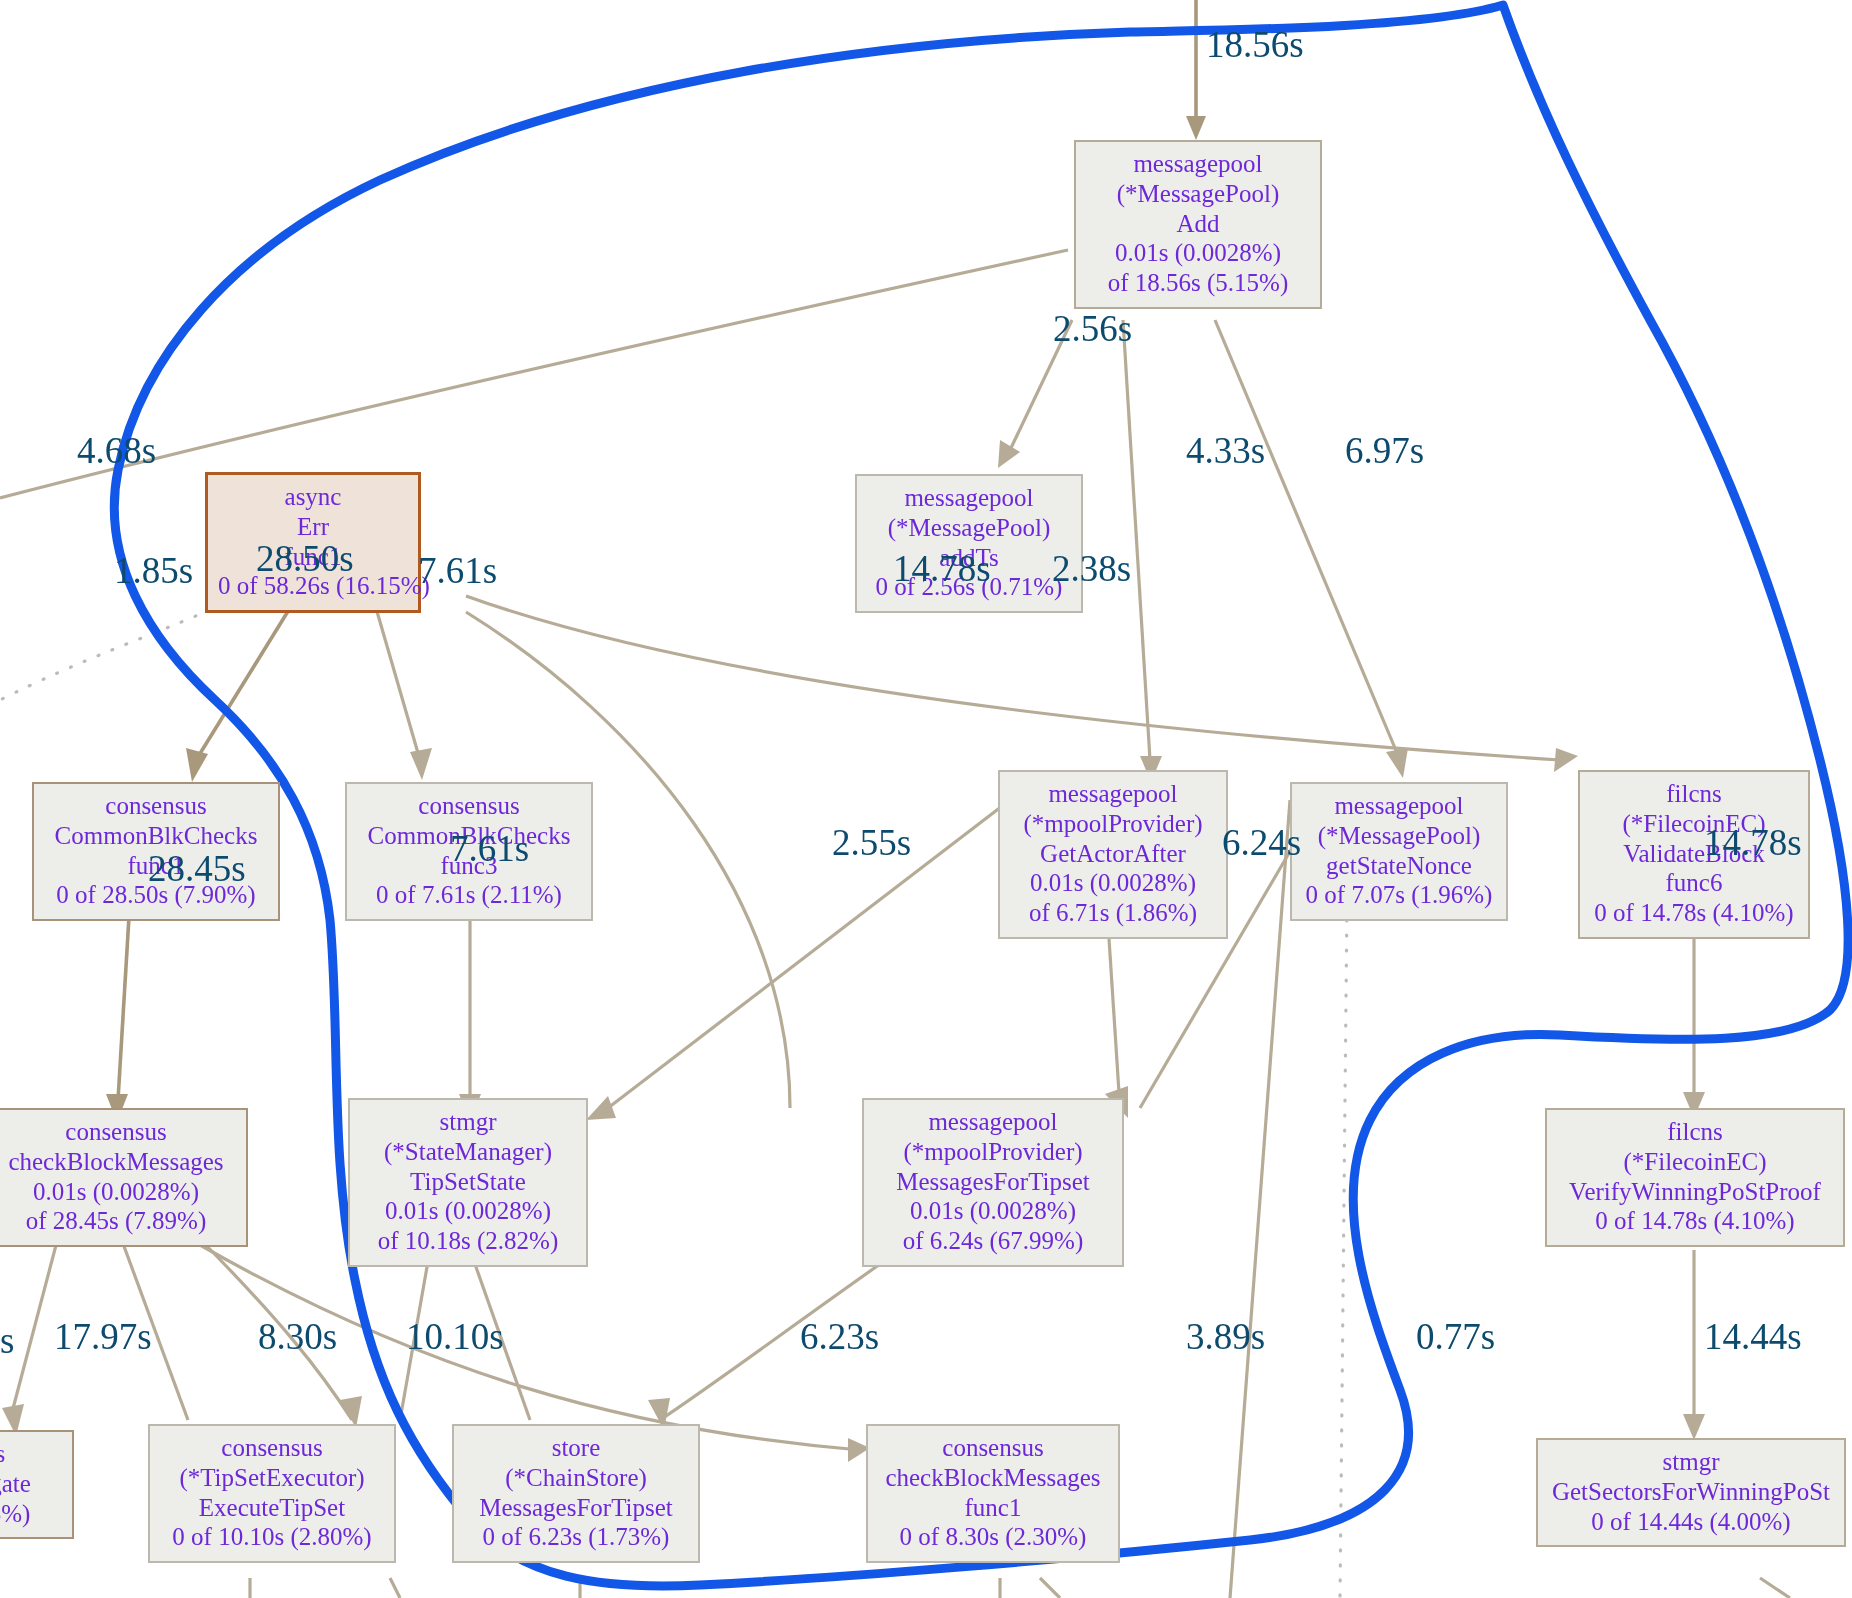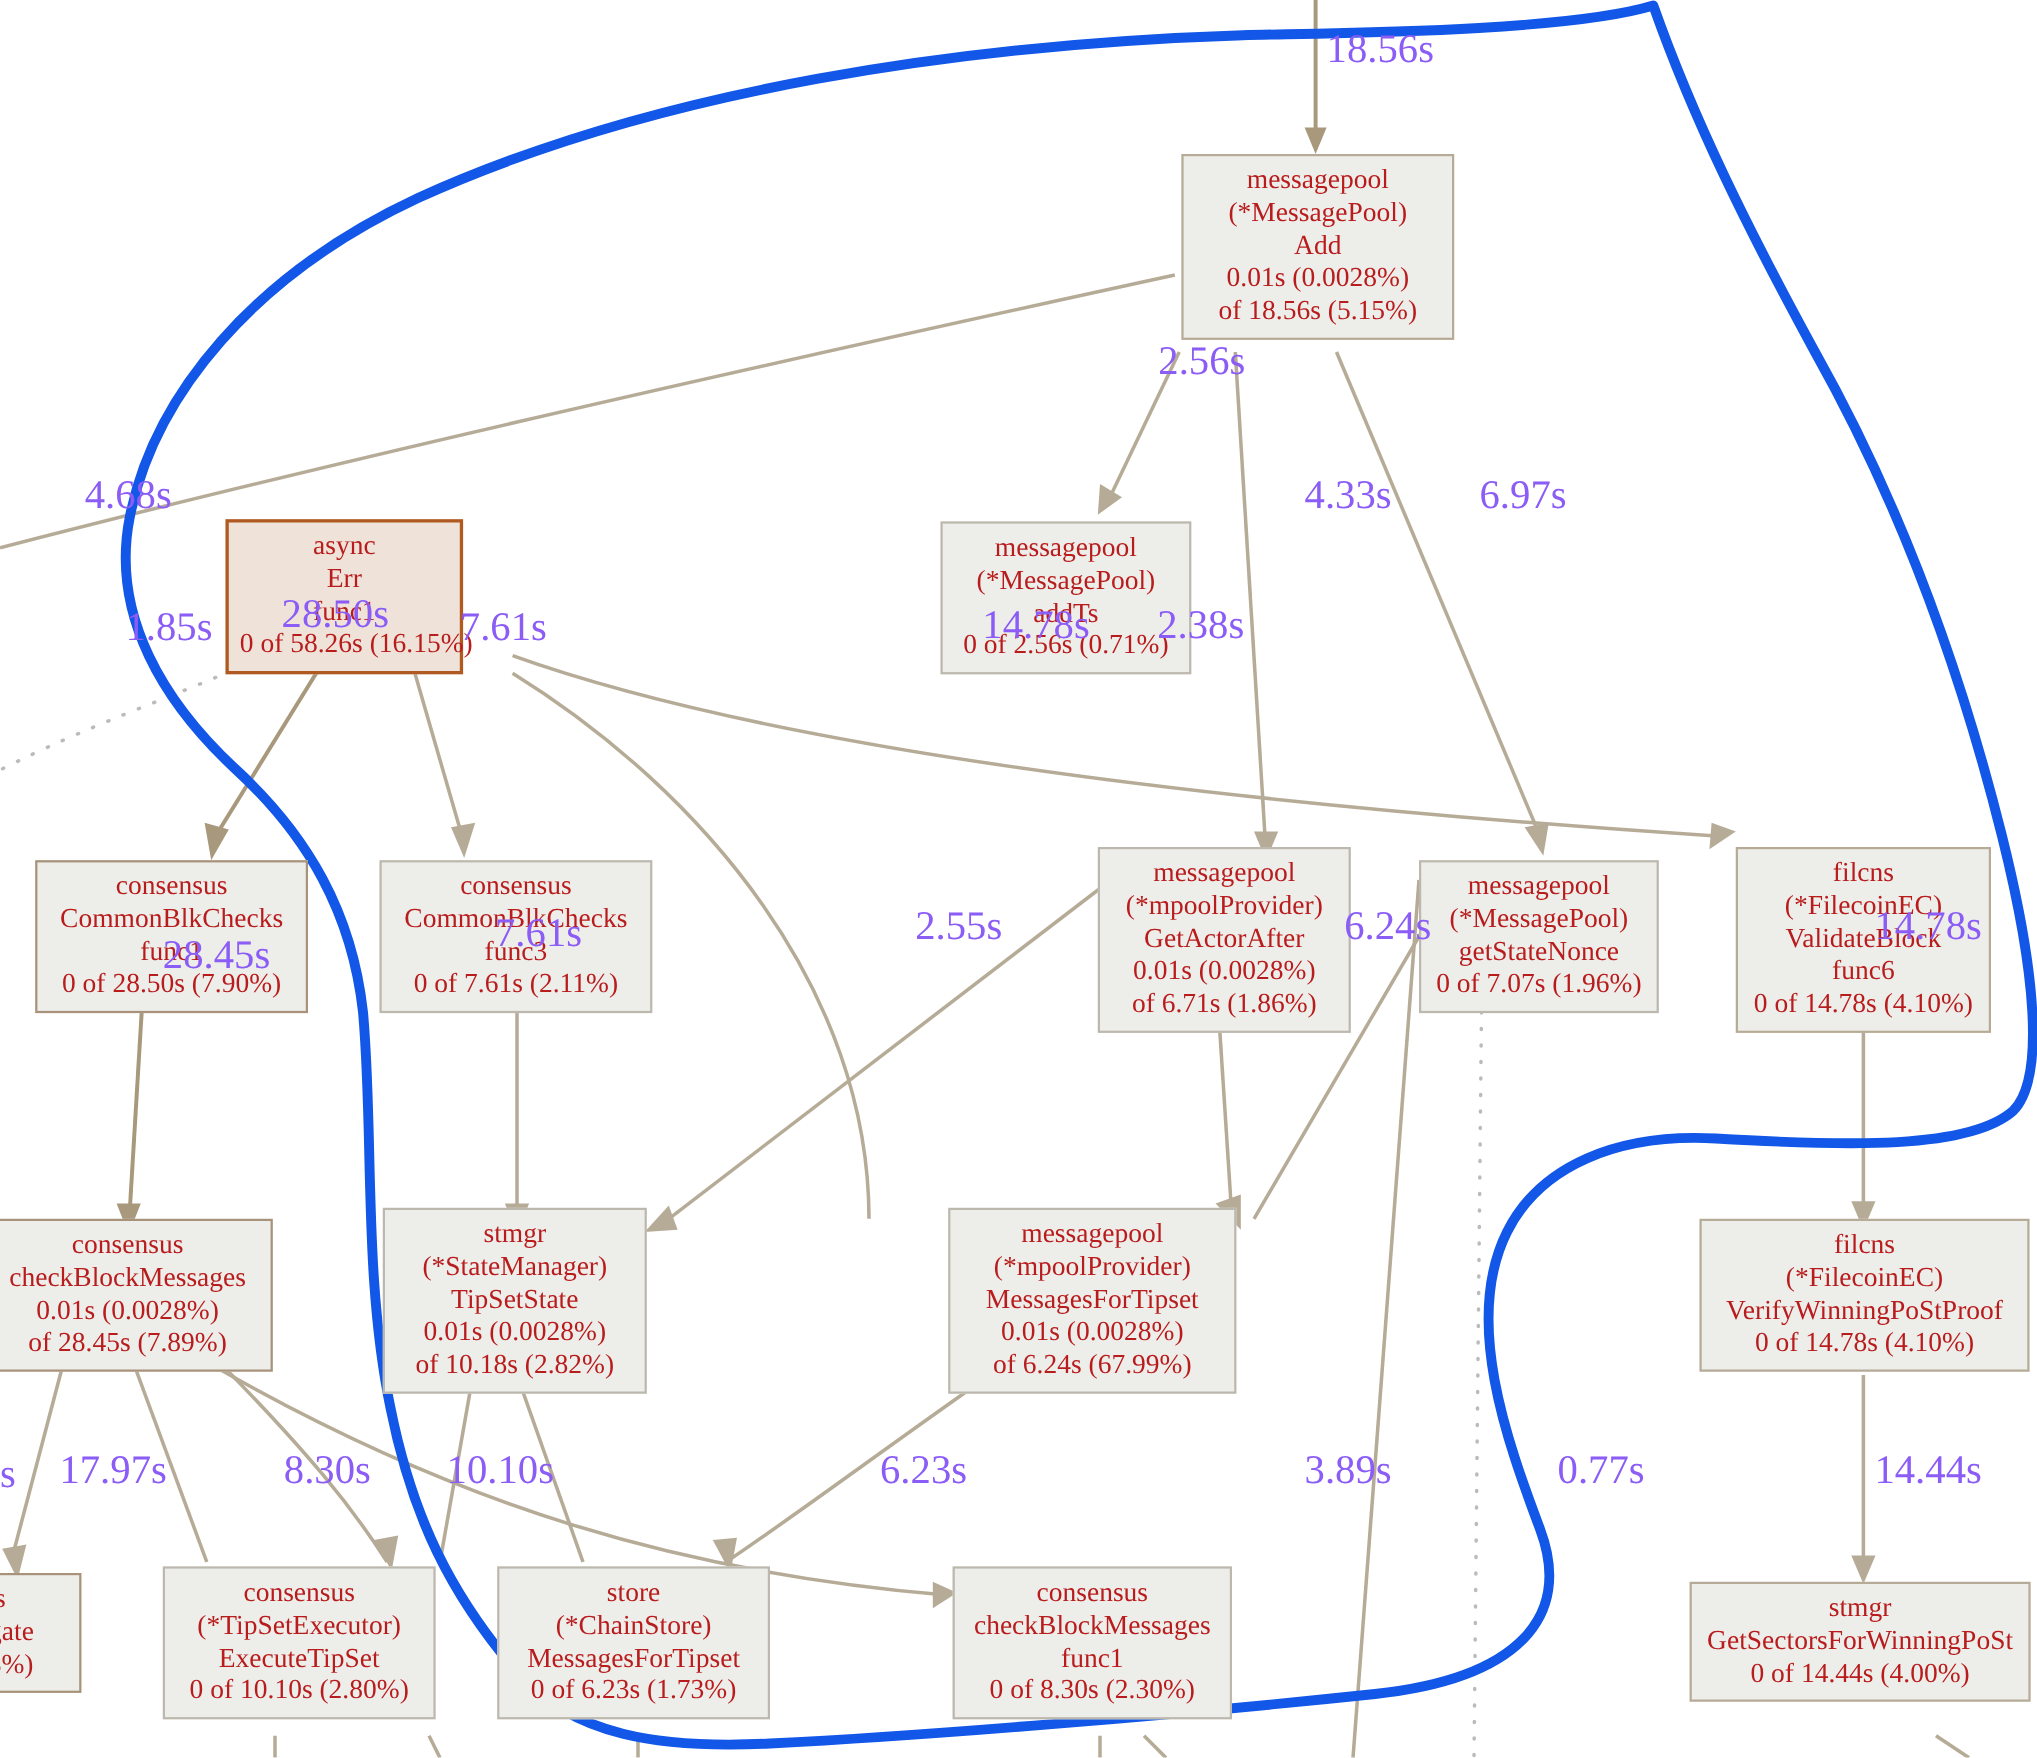--- a/index.html
+++ b/index.html
@@ -61,36 +61,36 @@
     stroke-linejoin: round;
   }
   .node {
     position: absolute;
     box-sizing: border-box;
     background: #ededea;
     border: 2px solid #b6ab96;
     text-align: center;
     line-height: 1.19;
     font-size: 25px;
-    color: #b91c1c;
+    color: #6d28d9;
     padding: 7px 10px 9px 10px;
     white-space: nowrap;
   }
   .node.hot {
     background: #efe3d9;
     border: 3px solid #b05a22;
   }
   .node.grey-border {
     border-color: #bdb8ae;
   }
   .node .ln { display: block; }
   .edge-label {
     position: absolute;
     font-size: 37px;
-    color: #8b5cf6;
+    color: #0c4a6e;
     white-space: nowrap;
     line-height: 1;
   }
 </style>
 </head>
 <body>
 
 <div id="canvas">
 
   <svg class="edge-layer" viewBox="0 0 1852 1598">

